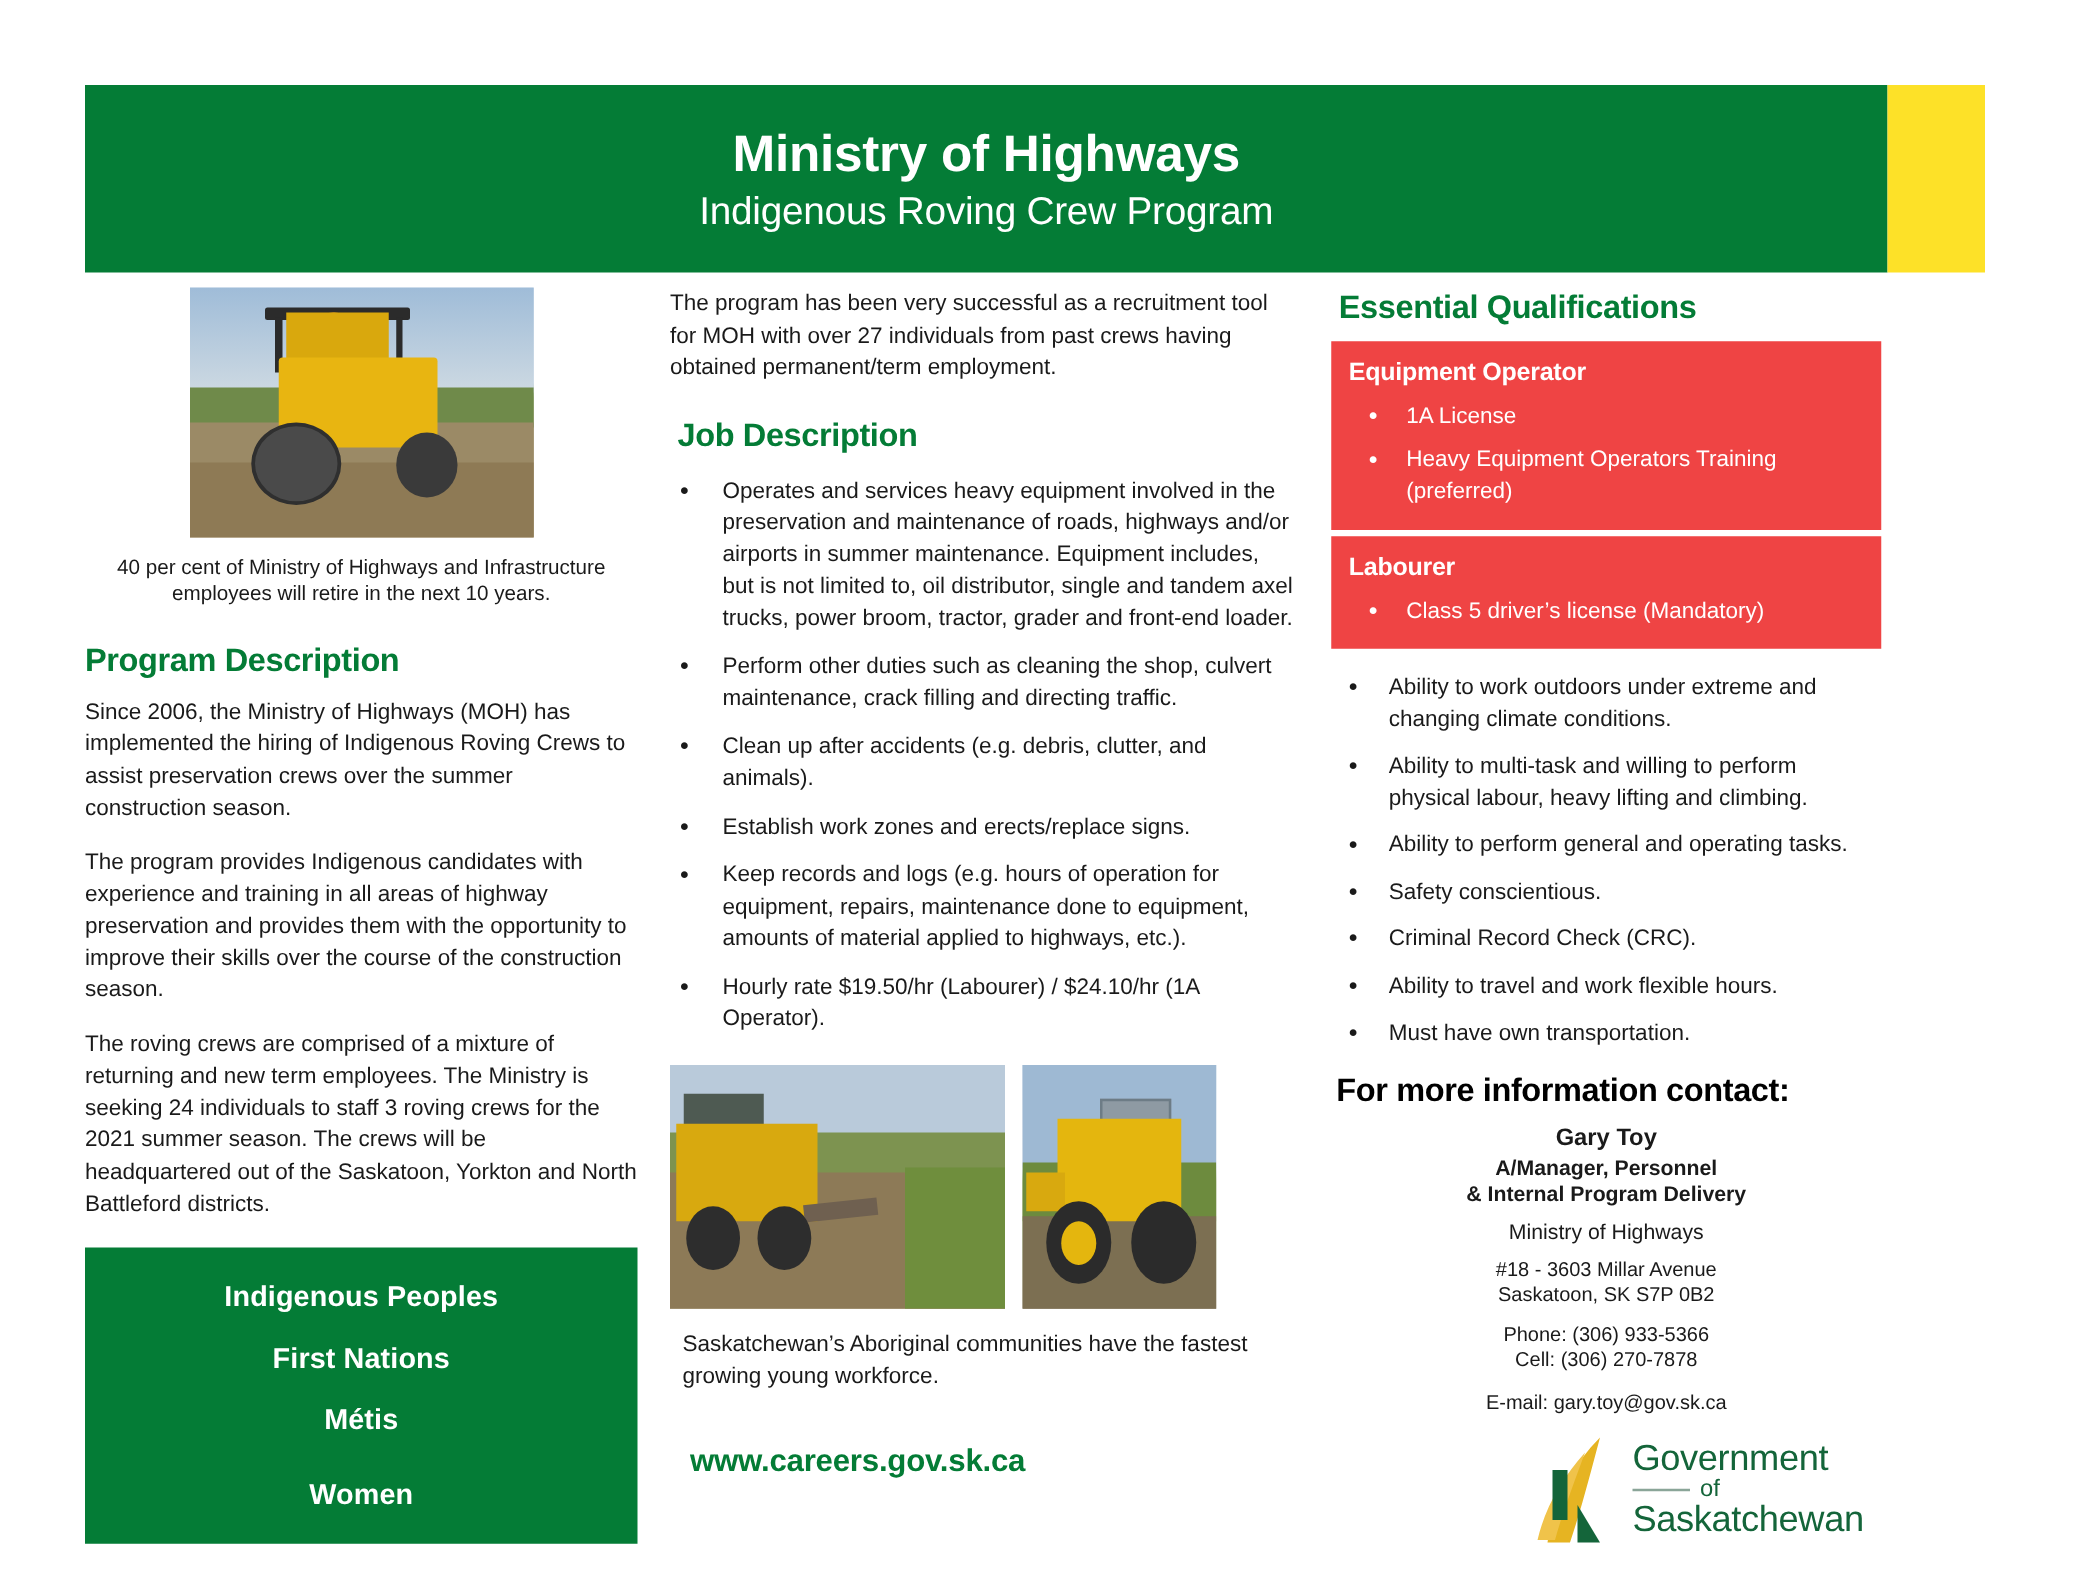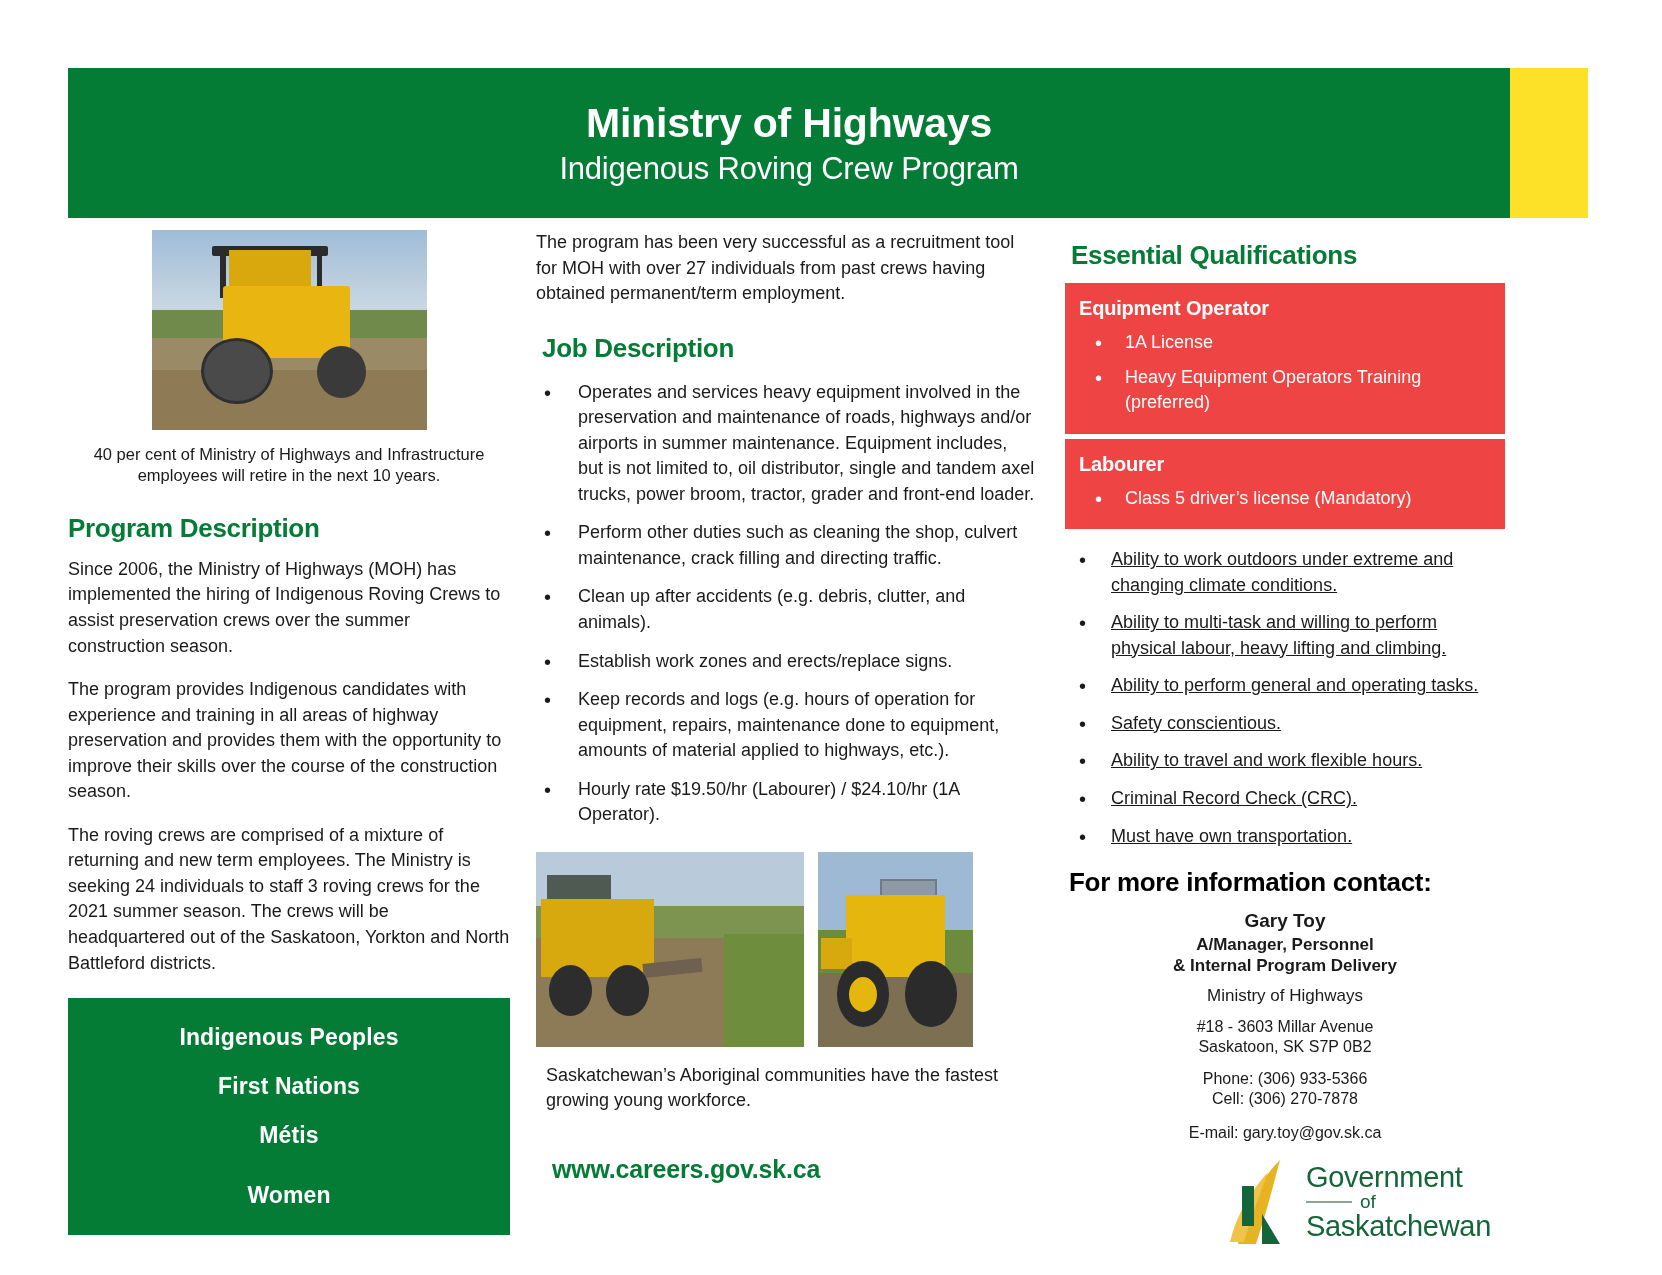--- a/index.html
+++ b/index.html
@@ -78,21 +78,21 @@
   }
   .col-mid {
     position: absolute;
     left: 536px;
     top: 222px;
     width: 500px;
   }
   .col-right {
     position: absolute;
     left: 1065px;
-    top: 230px;
+    top: 220px;
     width: 440px;
   }
 
   
   .photo-roller {
     position: relative;
     width: 275px;
     height: 200px;
     margin: 8px auto 0 auto;
     background: linear-gradient(#b9cfe3 0%, #c9d9e8 38%, #8ea56b 44%, #9a8a63 56%, #a89470 100%);
@@ -274,21 +274,20 @@
     content: "\2022";
     position: absolute;
     left: 16px;
     top: -1px;
     font-size: 20px;
   }
   ul.abilities {
     list-style: none;
     margin: 18px 0 0 0;
     padding: 0;
-    text-decoration: underline;
   }
   ul.abilities li {
     position: relative;
     padding-left: 46px;
     font-size: 18px;
     line-height: 1.42;
     margin-bottom: 12px;
     color: #1a1a1a;
   }
   ul.abilities li::before {
@@ -439,22 +438,22 @@
       <ul class="qual-list">
         <li>Class 5 driver’s license (Mandatory)</li>
       </ul>
     </div>
 
     <ul class="abilities">
       <li>Ability to work outdoors under extreme and changing climate conditions.</li>
       <li>Ability to multi-task and willing to perform physical labour, heavy lifting and climbing.</li>
       <li>Ability to perform general and operating tasks.</li>
       <li>Safety conscientious.</li>
+      <li>Criminal Record Check (CRC).</li>
       <li>Ability to travel and work flexible hours.</li>
-      <li>Criminal Record Check (CRC).</li>
       <li>Must have own transportation.</li>
     </ul>
 
     <div class="contact-h">For more information contact:</div>
 
     <div class="contact-block">
       <div class="c-name">Gary Toy</div>
       <div class="c-role">A/Manager, Personnel</div>
       <div class="c-role">&amp; Internal Program Delivery</div>
       <div class="c-dept">Ministry of Highways</div>

